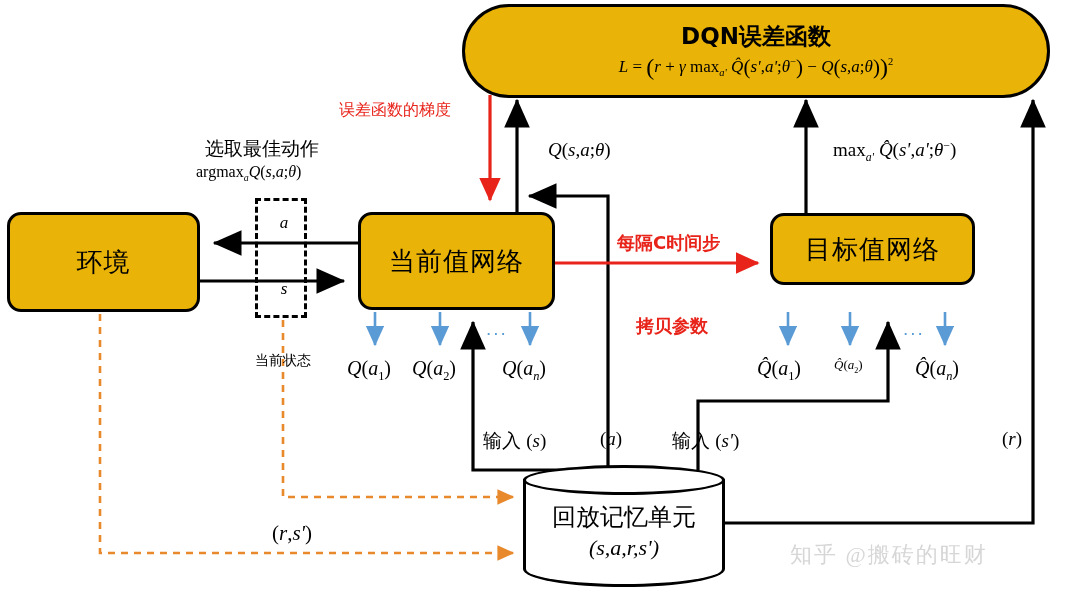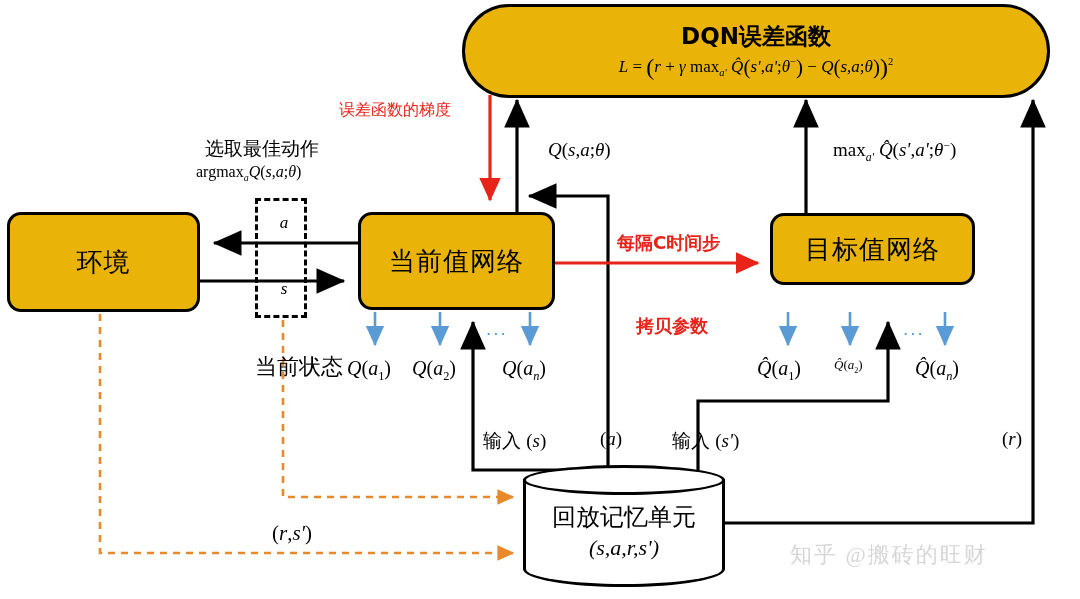--- a/index.html
+++ b/index.html
@@ -145,21 +145,21 @@
     <div id="mem-top"></div>
     <div id="mem-text">
       <div id="mem-title">回放记忆单元</div>
       <div id="mem-tuple">(<span class="it">s</span>,<span class="it">a</span>,<span class="it">r</span>,<span class="it">s'</span>)</div>
     </div>
   </div>
 
   <div class="lbl cjk" style="left:205px;top:136px;font-size:19px;">选取最佳动作</div>
   <div class="lbl math" style="left:196px;top:163px;font-size:16px;">argmax<sub class="it">a</sub><span class="it">Q</span>(<span class="it">s</span>,<span class="it">a</span>;<span class="it">θ</span>)</div>
 
-  <div class="lbl cjk" style="left:255px;top:352px;font-size:22px;">当前状态</div>
+  <div class="lbl cjk" style="left:255px;top:352px;font-size:14px;">当前状态</div>
 
   <div class="lbl cjk red" style="left:339px;top:100px;font-size:16px;font-weight:normal;">误差函数的梯度</div>
 
   <div class="lbl cjk red" style="left:617px;top:231px;font-size:18px;font-weight:bold;">每隔C时间步</div>
   <div class="lbl cjk red" style="left:636px;top:268px;font-size:18px;font-weight:bold;margin-top:46px;">拷贝参数</div>
 
   <div class="lbl math" style="left:548px;top:139px;font-size:19px;"><span class="it">Q</span>(<span class="it">s</span>,<span class="it">a</span>;<span class="it">θ</span>)</div>
   <div class="lbl math" style="left:833px;top:139px;font-size:19px;">max<sub class="it">a'</sub>&nbsp;<span class="it">Q̂</span>(<span class="it">s'</span>,<span class="it">a'</span>;<span class="it">θ</span><sup>−</sup>)</div>
 
   <div class="lbl math" style="left:347px;top:357px;font-size:20px;"><span class="it">Q</span>(<span class="it">a</span><sub>1</sub>)</div>

